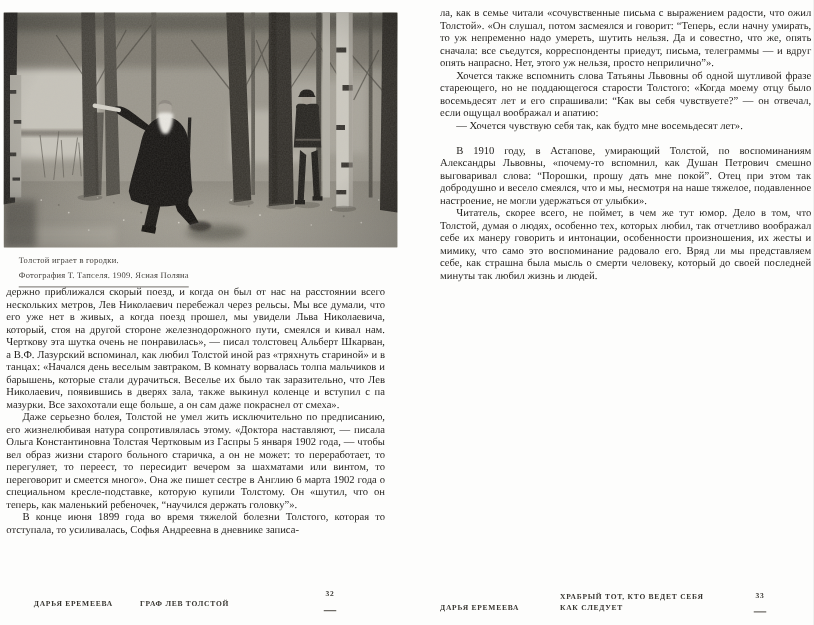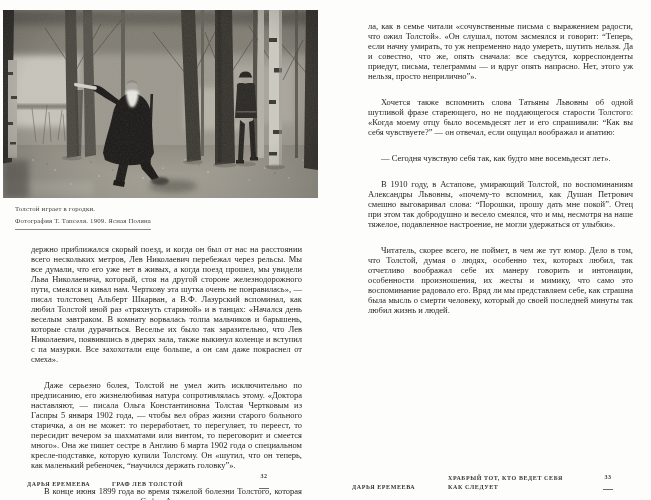--- a/index.html
+++ b/index.html
@@ -8,23 +8,23 @@
     background:#fdfdfc;overflow:hidden;
     font-family:"Liberation Serif", serif;
   }
   
   .photo{position:absolute;left:3px;top:10px;width:315px;height:188px;display:block;}
   
   .caption{position:absolute;left:15px;top:203px;font-size:6.8px;line-height:11.5px;color:#45423e;letter-spacing:0.2px;}
   .caption-rule{display:inline-block;border-bottom:1px solid #8d8a85;padding-bottom:3px;}
   
   .body-text{position:absolute;text-align:justify;text-align-last:left;font-size:8.5px;line-height:10px;color:#201e1b;}
-  .left-body{left:15px;top:228px;width:303px;}
+  .left-body{left:5px;top:228px;width:303px;}
   .right-body{left:352px;top:5px;width:297px;}
-  .body-text p{margin:16px;}
+  .body-text p{margin:0;}
   .body-text p.indent{text-indent:13px;}
   .body-text p.gap-above{margin-top:10px;}
   
   .footer-item{
     position:absolute;font-size:6px;line-height:8.5px;letter-spacing:0.6px;
     text-transform:uppercase;color:#36342f;font-weight:bold;white-space:nowrap;
   }
   .f-author-left{left:27px;top:480px;}
   .f-title-left{left:112px;top:480px;}
   .f-page-left{left:256px;top:472px;width:16px;text-align:center;}
@@ -202,21 +202,21 @@
 
   <div class="body-text left-body">
     <p>держно приближался скорый поезд, и когда он был от нас на расстоянии всего нескольких метров, Лев Николаевич перебежал через рельсы. Мы все думали, что его уже нет в живых, а когда поезд прошел, мы увидели Льва Николаевича, который, стоя на другой стороне железнодорожного пути, смеялся и кивал нам. Черткову эта шутка очень не понравилась», — писал толстовец Альберт Шкарван, а В.Ф. Лазурский вспоминал, как любил Толстой иной раз «тряхнуть стариной» и в танцах: «Начался день веселым завтраком. В комнату ворвалась толпа мальчиков и барышень, которые стали дурачиться. Веселье их было так заразительно, что Лев Николаевич, появившись в дверях зала, также выкинул коленце и вступил с па мазурки. Все захохотали еще больше, а он сам даже покраснел от смеха».</p>
     <p class="indent">Даже серьезно болея, Толстой не умел жить исключительно по предписанию, его жизнелюбивая натура сопротивлялась этому. «Доктора наставляют, — писала Ольга Константиновна Толстая Чертковым из Гаспры 5 января 1902 года, — чтобы вел образ жизни старого больного старичка, а он не может: то переработает, то перегуляет, то переест, то пересидит вечером за шахматами или винтом, то переговорит и смеется много». Она же пишет сестре в Англию 6 марта 1902 года о специальном кресле-подставке, которую купили Толстому. Он «шутил, что он теперь, как маленький ребеночек, “научился держать головку”».</p>
     <p class="indent">В конце июня 1899 года во время тяжелой болезни Толстого, которая то отступала, то усиливалась, Софья Андреевна в дневнике записа-</p>
   </div>
 
   <div class="body-text right-body">
     <p>ла, как в семье читали «сочувственные письма с выражением радости, что ожил Толстой». «Он слушал, потом засмеялся и говорит: “Теперь, если начну умирать, то уж непременно надо умереть, шутить нельзя. Да и совестно, что же, опять сначала: все съедутся, корреспонденты приедут, письма, телеграммы — и вдруг опять напрасно. Нет, этого уж нельзя, просто неприлично”».</p>
     <p class="indent">Хочется также вспомнить слова Татьяны Львовны об одной шутливой фразе стареющего, но не поддающегося старости Толстого: «Когда моему отцу было восемьдесят лет и его спрашивали: “Как вы себя чувствуете?” — он отвечал, если ощущал воображал и апатию:</p>
-    <p class="indent">— Сегодня чувствую себя так, как будто мне восемьдесят лет».</p>
+    <p class="indent">— Хочется чувствую себя так, как будто мне восемьдесят лет».</p>
     <p class="indent gap-above">В 1910 году, в Астапове, умирающий Толстой, по воспоминаниям Александры Львовны, «почему-то вспомнил, как Душан Петрович смешно выговаривал слова: “Порошки, прошу дать мне покой”. Отец при этом так добродушно и весело смеялся, что и мы, несмотря на наше тяжелое, подавленное настроение, не могли удержаться от улыбки».</p>
     <p class="indent">Читатель, скорее всего, не поймет, в чем же тут юмор. Дело в том, что Толстой, думая о людях, особенно тех, которых любил, так отчетливо воображал себе их манеру говорить и интонации, особенности произношения, их жесты и мимику, что само это воспоминание радовало его. Вряд ли мы представляем себе, как страшна была мысль о смерти человеку, который до своей последней минуты так любил жизнь и людей.</p>
   </div>
 
   <span class="footer-item f-author-left">Дарья Еремеева</span>
   <span class="footer-item f-title-left">Граф Лев Толстой</span>
   <span class="footer-item f-page-left">32</span>
   <span class="page-rule rule-left"></span>
 
   <span class="footer-item f-author-right">Дарья Еремеева</span>

